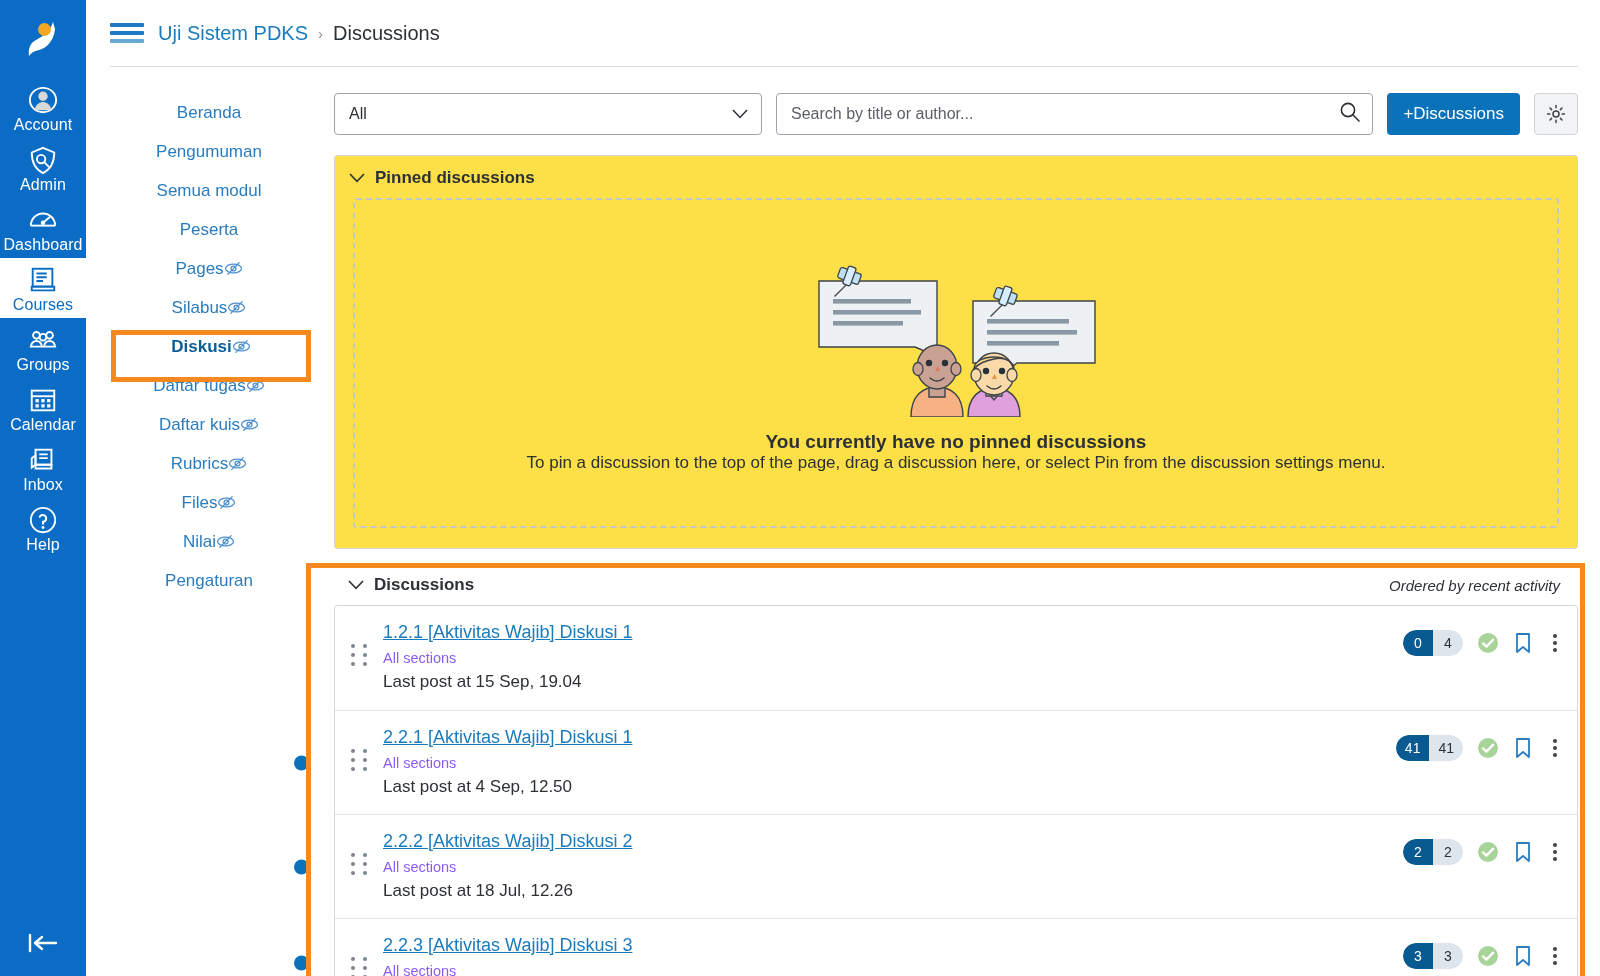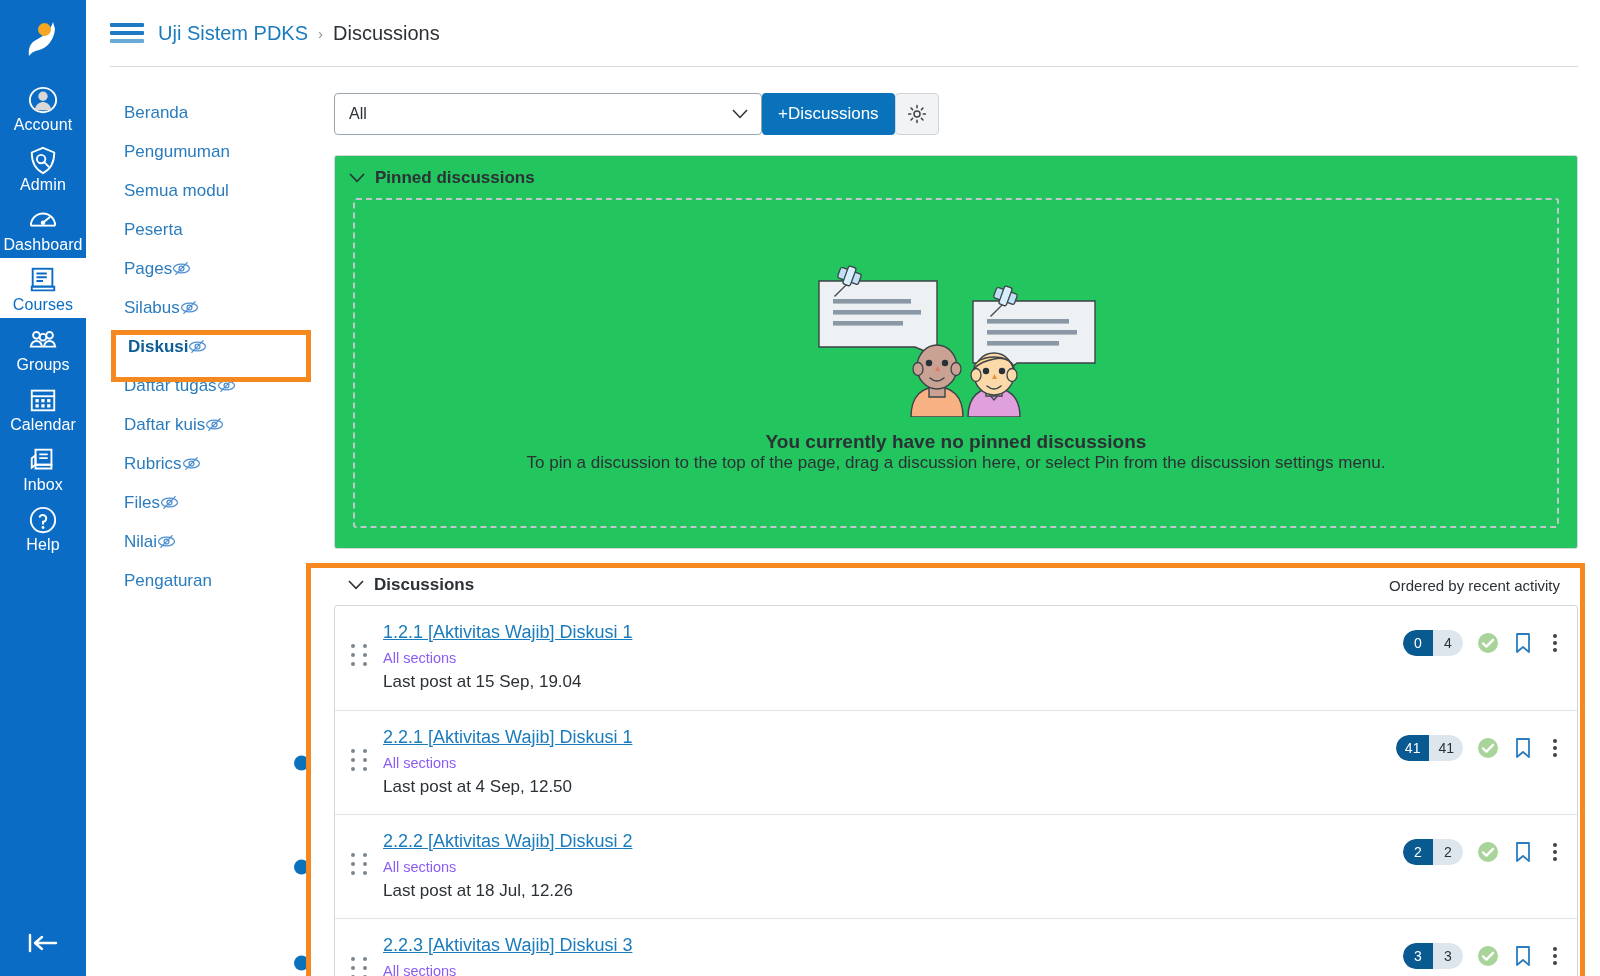--- a/index.html
+++ b/index.html
@@ -57,37 +57,37 @@
   .crumb-sep { color:#8a9199; font-size: 15px; }
   .crumb-current { color:#2c3135; }
 
   .topbar-rule { height:1px; background:#d7dade; margin: 0 22px 0 24px; }
 
   .content { display: flex; padding: 26px 22px 0 24px; }
 
   
   .course-nav { width: 200px; flex: 0 0 200px; padding-top: 0px; position: relative; }
   .cn-item {
-    height: 39px; display:flex; align-items:center; justify-content: flex-start;
+    height: 39px; display:flex; align-items:center; justify-content: center;
     padding: 0 16px 0 14px; cursor: pointer;
   }
   .cn-label { font-size: 17px; color:#2a7cbe; white-space: nowrap; }
   .cn-item.active { }
   .cn-item.active .cn-label { color:#0d5d96; font-weight: bold; }
   .cn-active-bar { position:absolute; left: 2px; width: 4px; height: 24px; background:#2b7cc4; border-radius:1px; }
   .eye-off { width: 19px; height: 19px; flex: 0 0 19px; }
   .cn-highlight {
     position:absolute; left: 1px; top: 237px; width: 200px; height: 52px;
     border: 5px solid #f5891f; background: transparent; pointer-events:none;
   }
 
   
   .disc-pane { flex: 1 1 auto; padding-left: 24px; padding-right: 0; min-width: 0; }
 
-  .toolbar { display:flex; align-items:center; }
+  .toolbar { display:flex; align-items:center; gap: 14px; }
   .sel-wrap { position:relative; width: 428px; flex: 0 0 428px; }
   .sel-box {
     height: 42px; border: 1px solid #9ba3ab; border-radius: 4px; background:#fff;
     display:flex; align-items:center; padding: 0 14px; font-size: 16px; color:#2c3135;
     cursor:pointer;
   }
   .sel-caret { position:absolute; right: 14px; top: 50%; transform: translateY(-50%); pointer-events:none; }
 
   .search-wrap { position:relative; flex: 1 1 auto; }
   .search-input {
@@ -103,29 +103,29 @@
     padding: 0 16px; font-size: 17px; font-family:inherit; cursor:pointer;
     display:flex; align-items:center; gap: 2px; white-space:nowrap;
   }
   .btn-gear {
     height: 42px; width: 44px; background:#f2f3f4; border:1px solid #d0d4d8; border-radius:4px;
     display:flex; align-items:center; justify-content:center; cursor:pointer;
   }
 
   .panel {
     margin-top: 20px; border: 1px solid #d4d8dc; border-radius: 3px;
-    background:#22c55e;
+    background:#fde047;
   }
   .panel-head {
     display:flex; align-items:center; justify-content: space-between;
     padding: 12px 18px 10px 14px;
   }
   .panel-head-left { display:flex; align-items:center; gap: 10px; }
   .panel-title { font-size: 17px; font-weight: bold; color:#2c3135; }
-  .panel-sub { font-size: 15px; color:#2c3135; }
+  .panel-sub { font-size: 15px; font-style: italic; color:#2c3135; }
   .chev { cursor:pointer; }
 
   .dropzone {
     margin: 0 18px 20px 18px; border: 2px dashed #c2c7cc; border-radius: 3px;
     height: 330px; display:flex; flex-direction:column; align-items:center; justify-content:center;
     padding-top: 6px;
   }
   .dz-title { font-size: 19px; font-weight: bold; color:#2c3135; margin-top: 14px; }
   .dz-sub { font-size: 17px; color:#2c3135; }
 
@@ -381,20 +381,29 @@
         <div class="toolbar">
           <div class="sel-wrap">
             <div class="sel-box">
               <span>All</span>
             </div>
             <svg class="sel-caret" width="16" height="10" viewBox="0 0 16 10">
               <path d="M1 1 L8 8.4 L15 1" fill="none" stroke="#2c3135" stroke-width="1.5"></path>
             </svg>
           </div>
 
+          <div class="search-wrap">
+            <input class="search-input" type="text" placeholder="Search by title or author..." style="">
+            <span class="search-icon-btn">
+              <svg width="22" height="22" viewBox="0 0 22 22">
+                <circle cx="9" cy="9" r="6.6" fill="none" stroke="#2c3135" stroke-width="1.6"></circle>
+                <path d="M14 14 L20 20" stroke="#2c3135" stroke-width="1.6" stroke-linecap="round"></path>
+              </svg>
+            </span>
+          </div>
 
           <button class="btn-discussion">+Discussions</button>
 
           <div class="btn-gear">
             <svg width="20" height="20" viewBox="0 0 20 20">
               <circle cx="10" cy="10" r="3" fill="none" stroke="#3d4348" stroke-width="1.5"></circle>
               <path d="M10 1.6 v2.2 M10 16.2 v2.2 M1.6 10 h2.2 M16.2 10 h2.2 M4 4 l1.6 1.6 M14.4 14.4 l1.6 1.6 M16 4 l-1.6 1.6 M5.6 14.4 l-1.6 1.6" stroke="#3d4348" stroke-width="1.5" stroke-linecap="round"></path>
             </svg>
           </div>
         </div>

